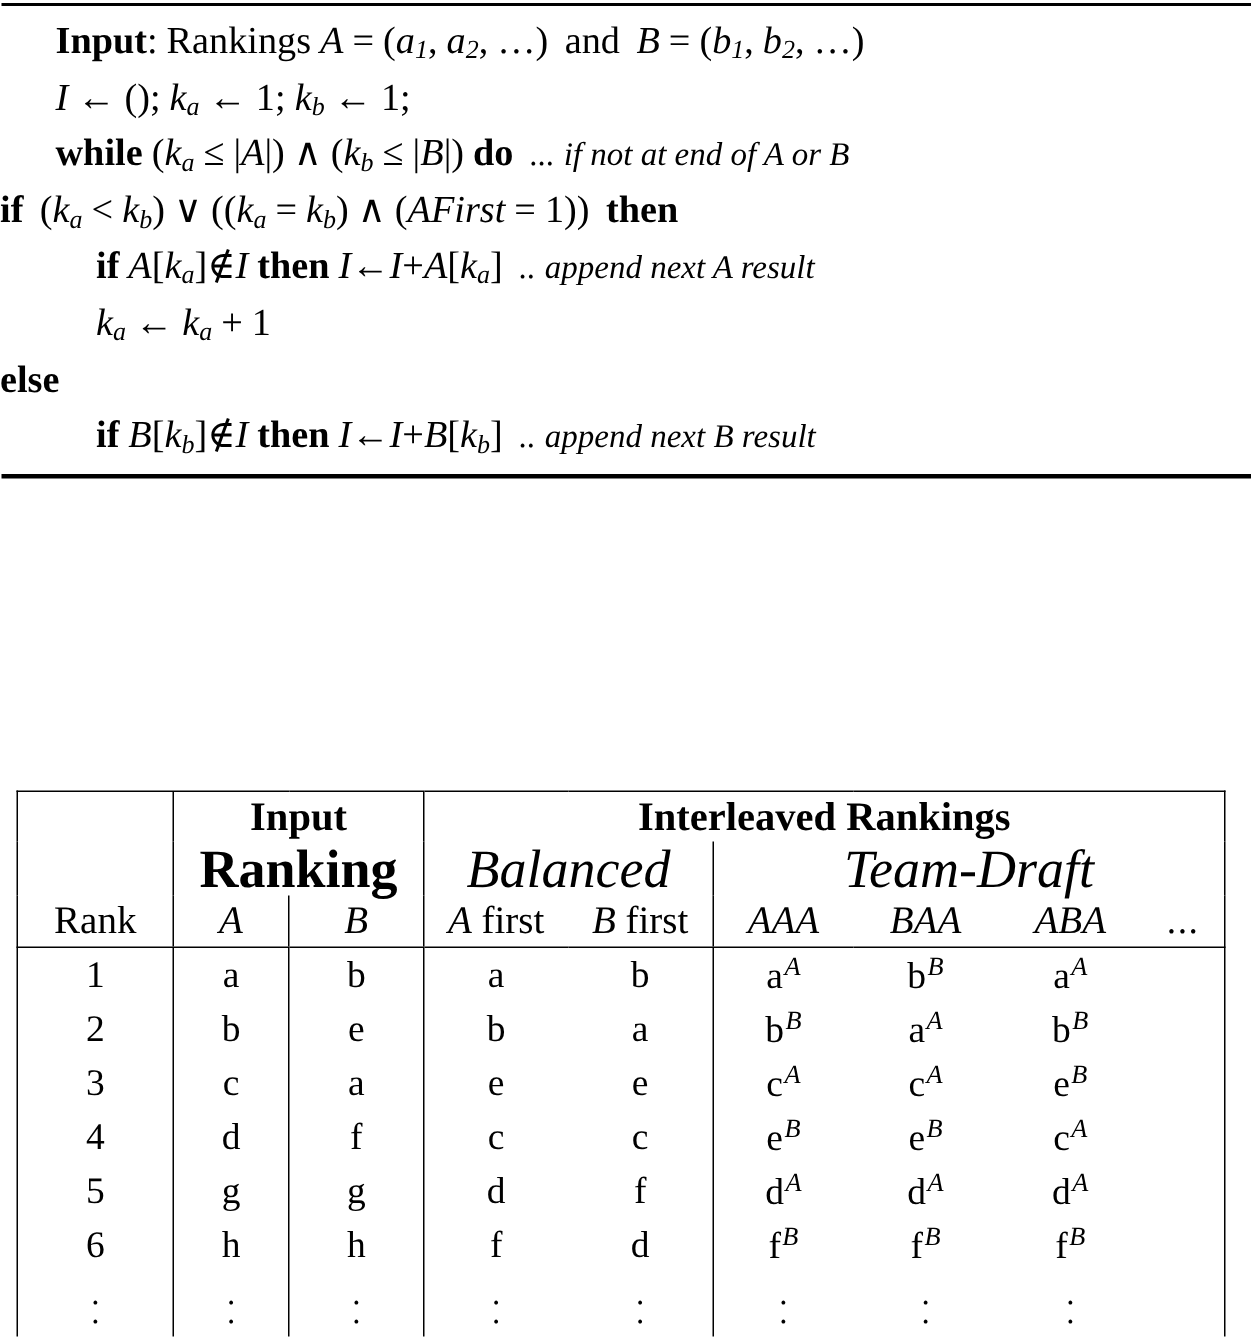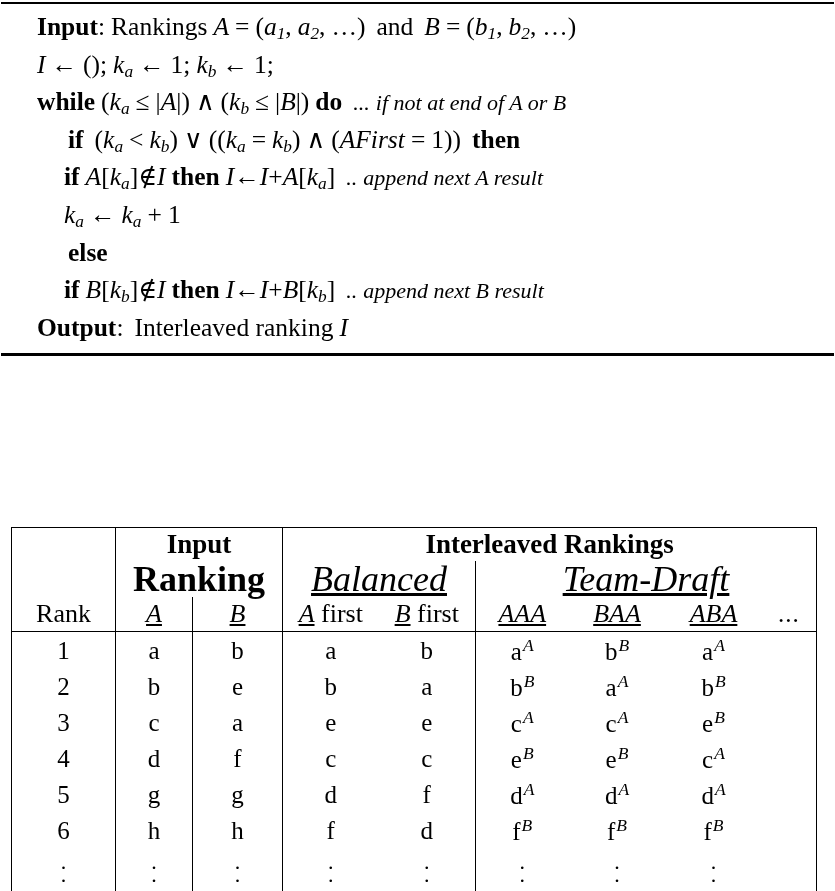--- a/index.html
+++ b/index.html
@@ -42,21 +42,21 @@
   .algo-lines {
     padding: 4px 0 0 0;
   }
   .algo-line {
     font-size: 25.5px;
     line-height: 37.6px;
     white-space: nowrap;
     height: 37.6px;
   }
   .ind0 { padding-left: 37px; }
-  .ind1 { padding-left: 68px; }
+  .ind1 { }
   .ind2 { padding-left: 64px; }
 
   .kw { font-weight: bold; }
   .mathit {
     font-style: italic;
     font-family: "Liberation Serif", "DejaVu Serif", serif;
   }
   .cmt {
     font-style: italic;
     font-size: 22px;
@@ -94,21 +94,21 @@
   .bt { border-top: 1.6px solid #000; }
   .bb { border-bottom: 1.6px solid #000; }
   .bb-thick { border-bottom: 3.2px solid #000; }
 
   .hrow1 td { height: 33px; font-size: 27px; }
   .hrow2 td { height: 33px; font-size: 36px; }
   .hrow3 td { height: 34px; font-size: 26px; }
   .drow td { height: 36px; }
 
   .hb { font-weight: bold; }
-  .hi { font-style: italic; text-decoration: underline; }
+  .hi { font-style: italic; }
 
   .cellsup {
     position: relative;
     display: inline-block;
   }
   .cellsup sup {
     font-style: italic;
     font-size: 0.70em;
     vertical-align: 0.5em;
     padding-left: 1px;
@@ -168,23 +168,20 @@
         <span class="kw">else</span>
       </div>
 
       <div class="algo-line ind2">
         <span class="kw">if</span><span class="sp"></span><span class="mathit">B</span><span>[</span><span class="mathit">k</span><sub class="mi">b</sub><span>]</span><span>∉</span><span class="mathit">I</span><span class="sp"></span><span class="kw">then</span><span class="sp"></span><span class="mathit">I</span><span>←</span><span class="mathit">I</span><span>+</span><span class="mathit">B</span><span>[</span><span class="mathit">k</span><sub class="mi">b</sub><span>]</span><span class="sp2"></span><span class="cmt">..</span><span class="sp"></span><span class="cmt">append next B result</span>
       </div>
 
 
 
 
-      <div class="algo-line ind0">
-        <span class="kw">Output</span><span>:</span><span class="sp2"></span><span>Interleaved ranking</span><span class="sp"></span><span class="mathit">I</span>
-      </div>
 
     </div>
 
     <div class="rule-bottom"></div>
   </div>
 
   <div class="table-wrap">
     <table class="tbl">
       <colgroup>
         <col style="width:104px">

